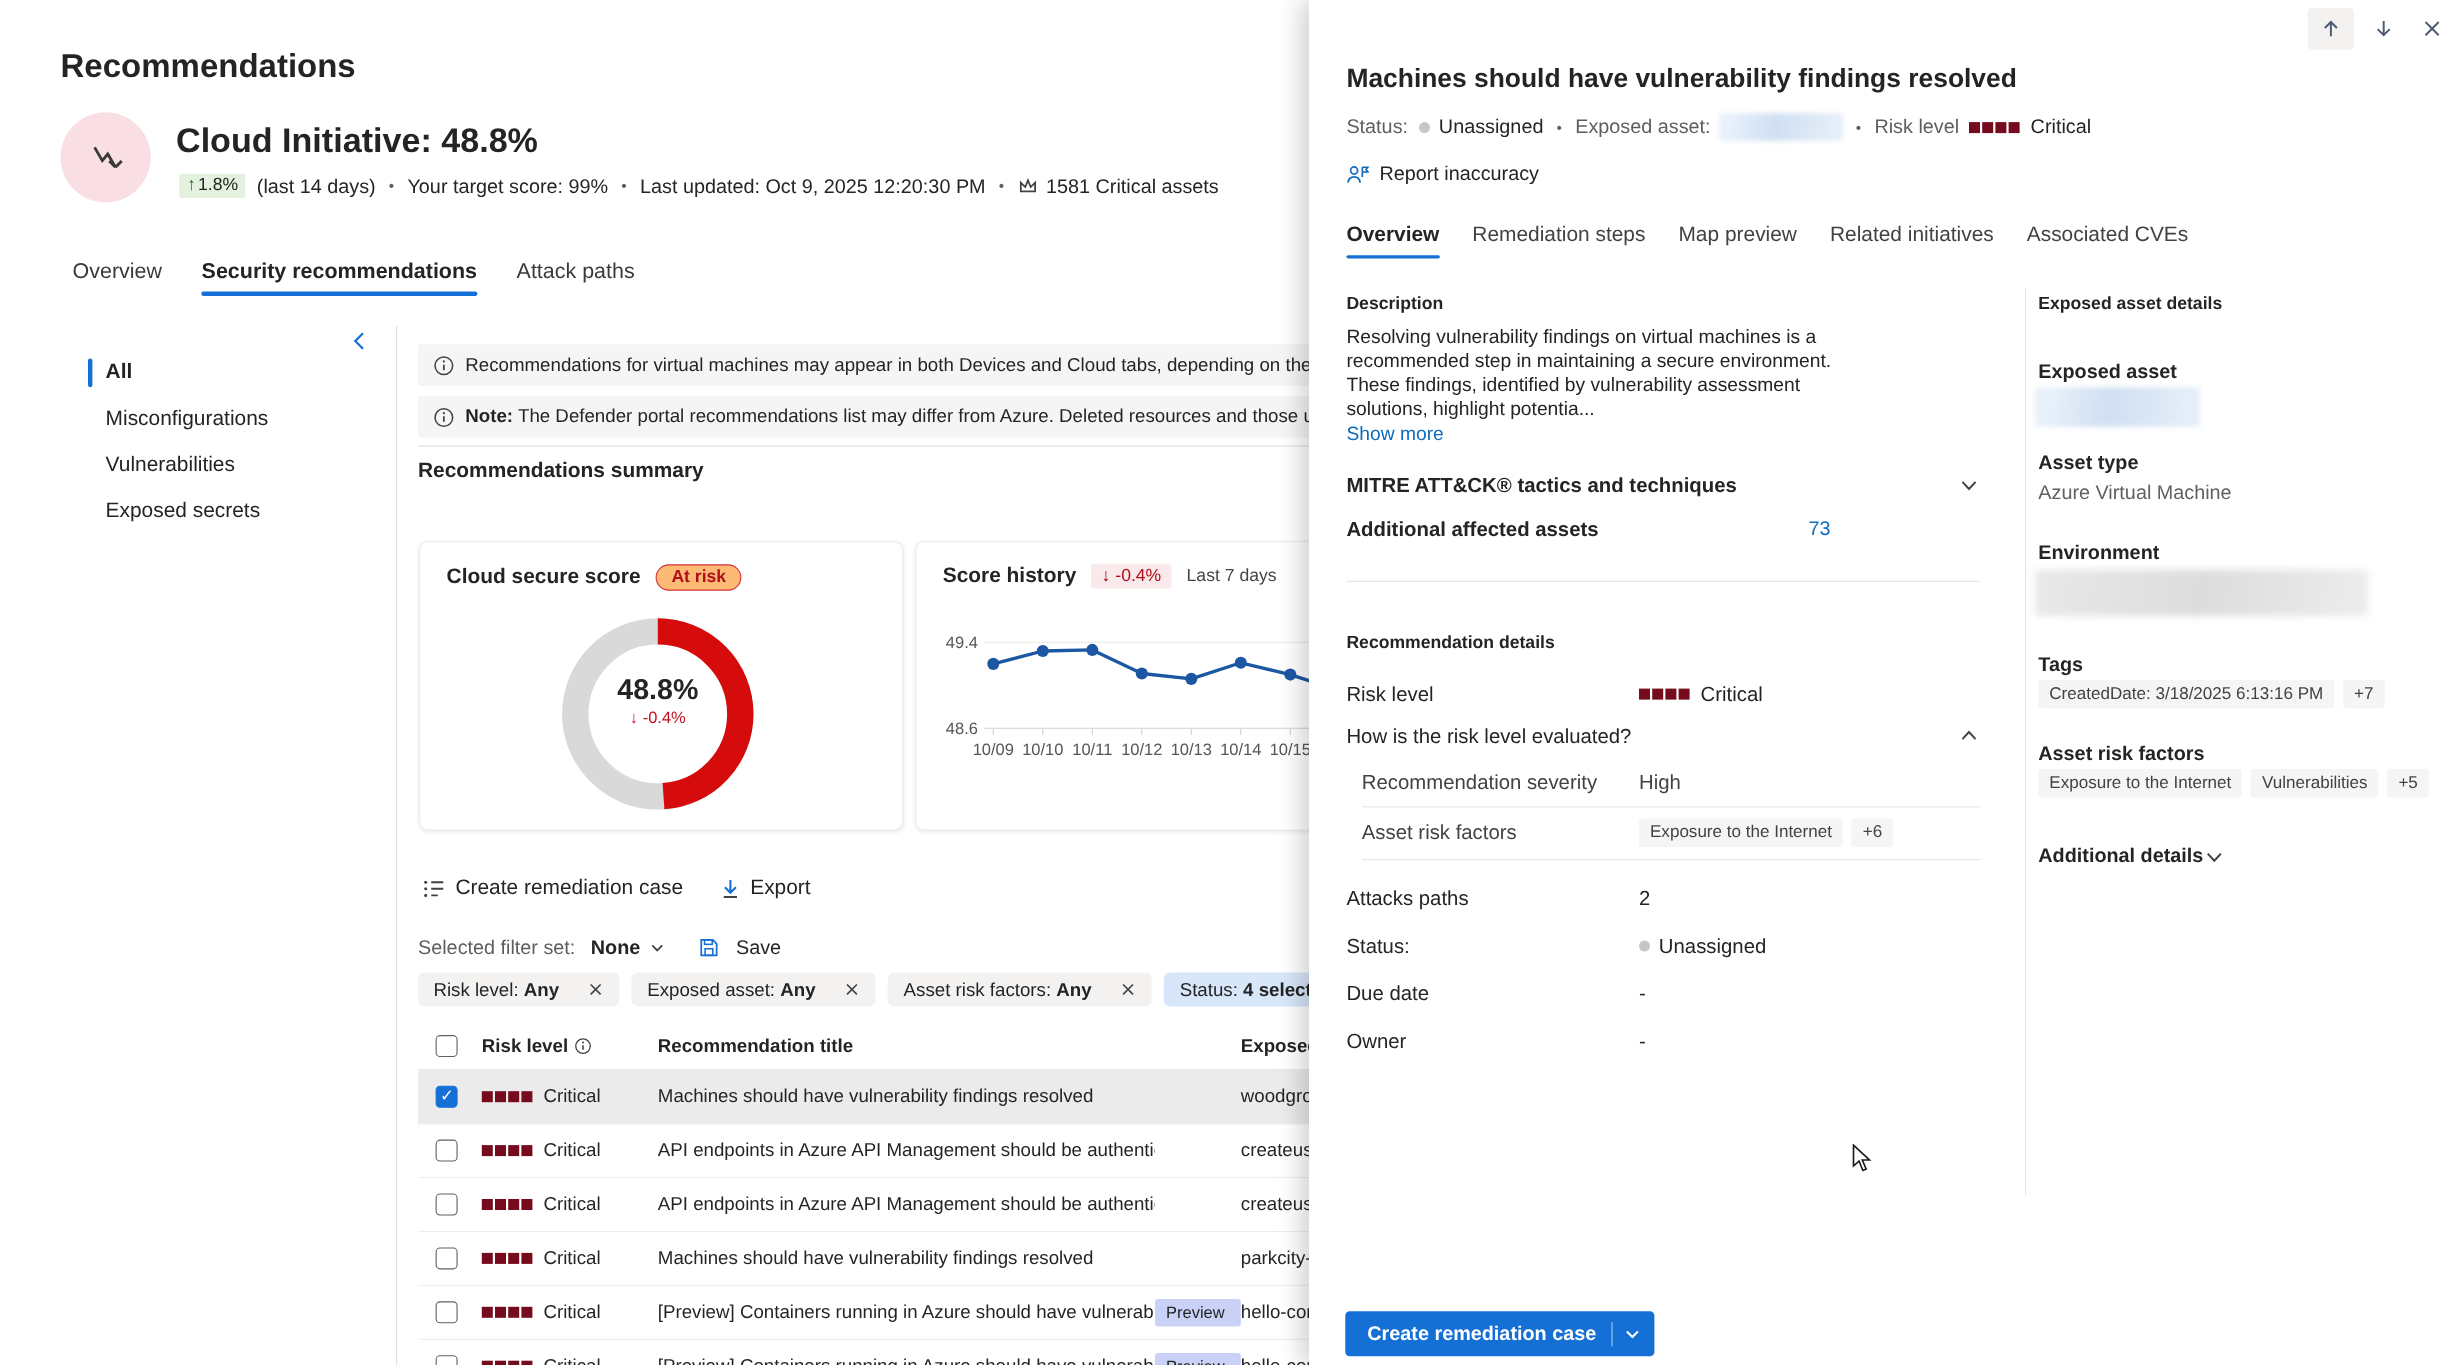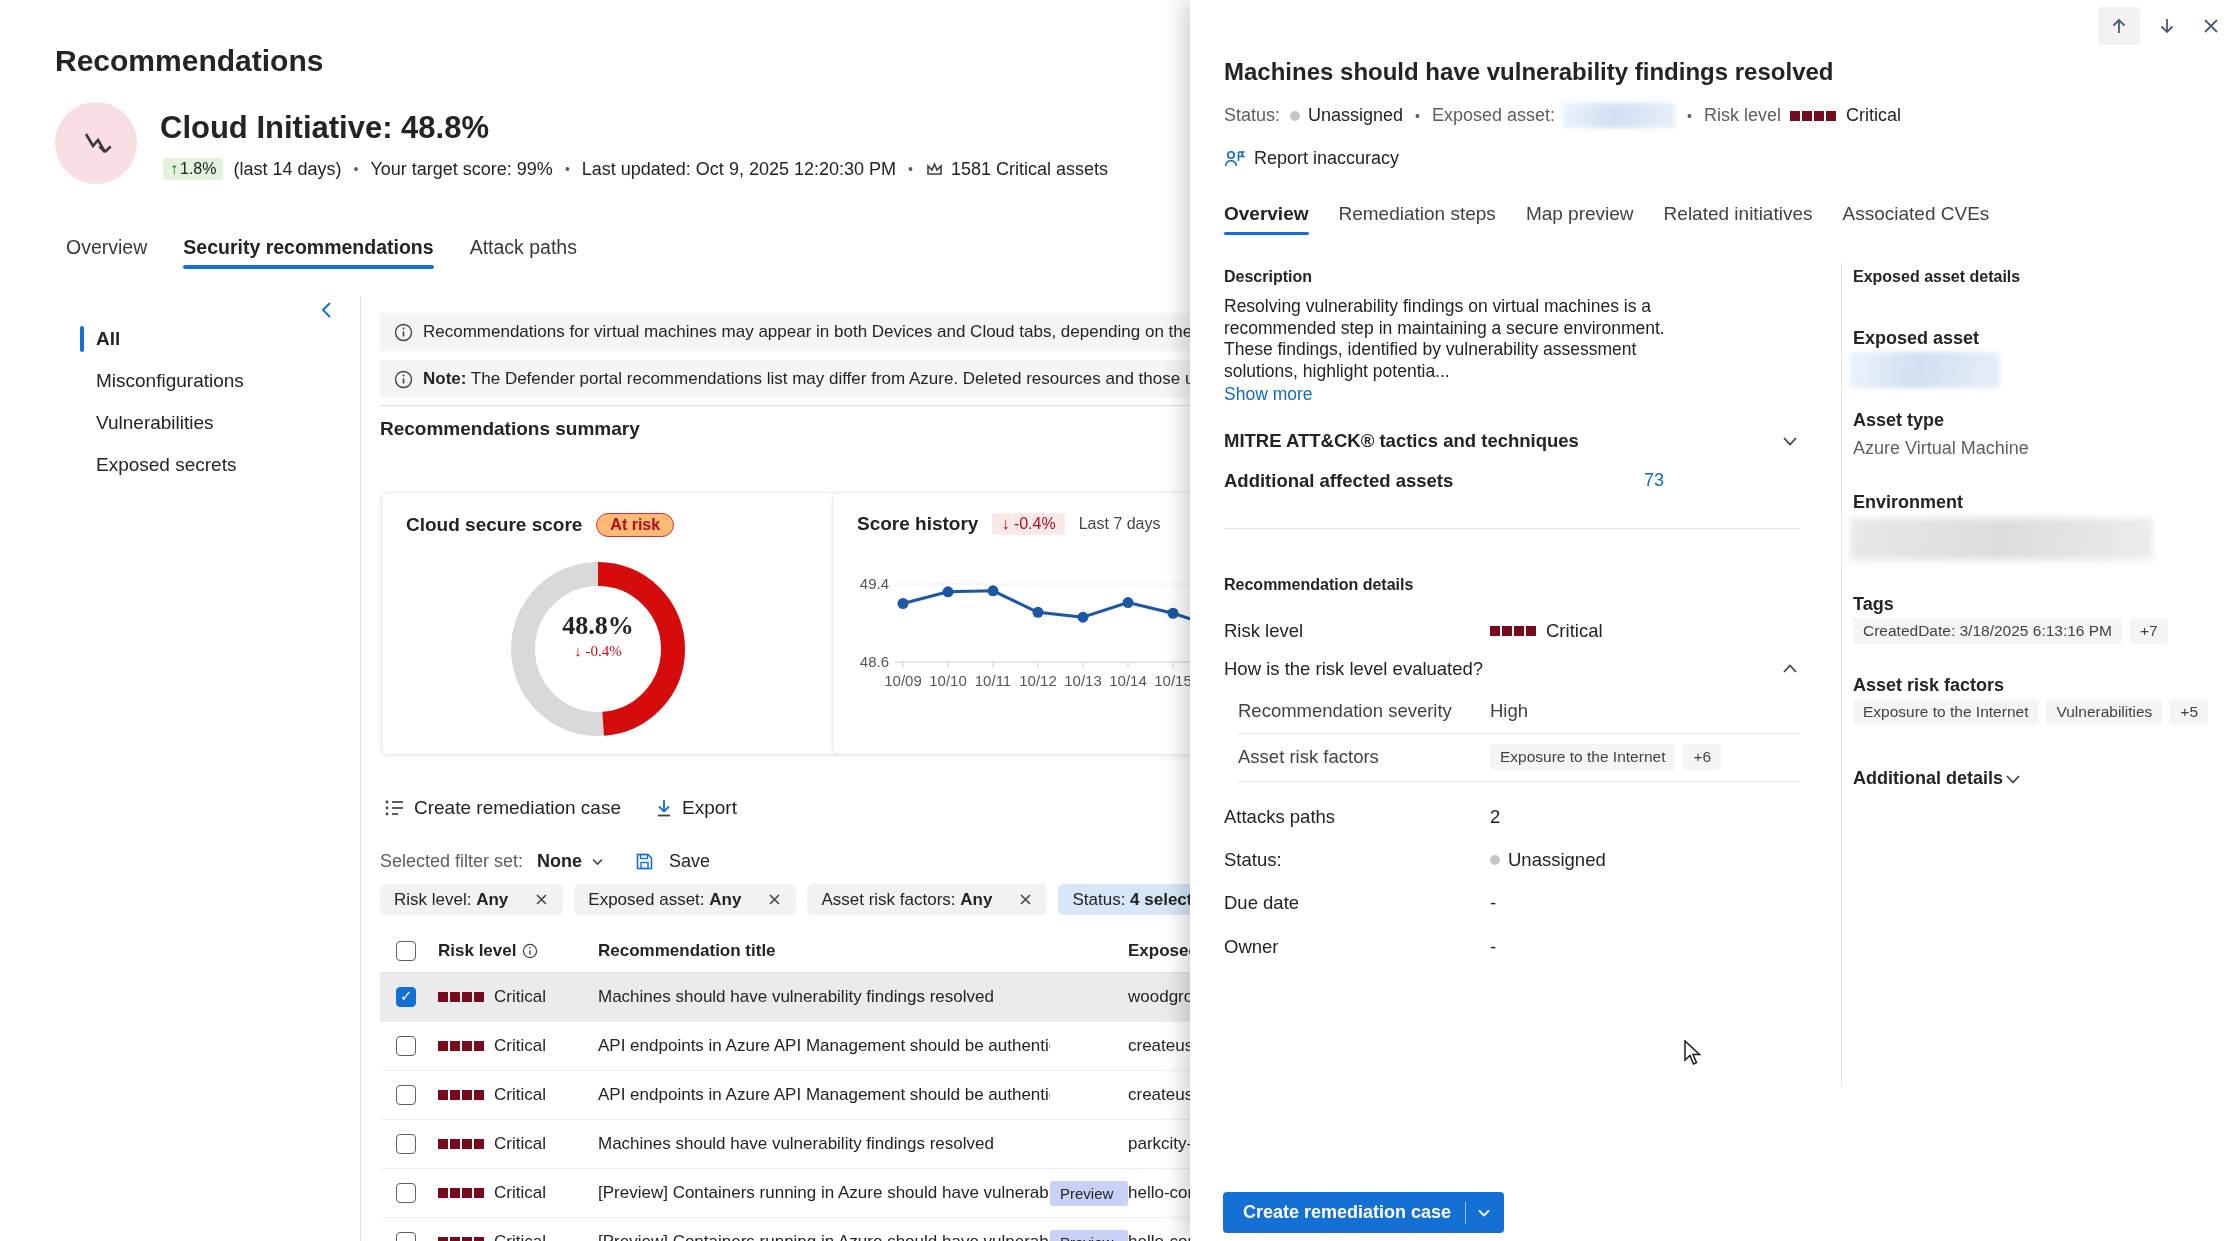--- a/index.html
+++ b/index.html
@@ -36,29 +36,29 @@
   #side-divider{left:360px;top:296px;width:1px;height:945px;background:#e1dfdd;}
 
   
   .banner{left:380px;width:815px;height:38px;background:#f5f5f5;border-radius:2px;
           display:flex;align-items:center;padding-left:14px;box-sizing:border-box;
           font-size:17px;white-space:nowrap;overflow:hidden;gap:10px;}
   #content-divider{left:380px;top:405px;width:812px;height:1px;background:#e1dfdd;}
   #summary-heading{left:380px;top:418px;font-size:19px;font-weight:600;}
 
   
-  .card{background:#fff;border:1px solid #ececeb;border-radius:8px;box-shadow:0 1px 4px rgba(0,0,0,.09);padding-left:20px;}
+  .card{background:#fff;border:1px solid #ececeb;border-radius:8px;box-shadow:0 1px 4px rgba(0,0,0,.09);}
   #card-score{left:381px;top:492px;width:438px;height:261px;}
   #card-history{left:832px;top:492px;width:438px;height:261px;}
   .card-title-row{position:absolute;left:24px;top:20px;display:flex;align-items:center;gap:14px;}
   .card-title{font-size:19px;font-weight:600;}
   .risk-pill{border:1px solid #d13438;background:#fdba74;color:#b10e1c;border-radius:14px;
              padding:2px 13px;font-size:16px;font-weight:600;}
   #donut-wrap{position:absolute;left:116px;top:56px;width:200px;height:200px;}
-  #donut-center{position:absolute;left:116px;top:118px;width:200px;text-align:center;font-family:Liberation Serif, serif;}
+  #donut-center{position:absolute;left:116px;top:118px;width:200px;text-align:center;}
   #donut-value{font-size:26px;font-weight:700;}
   #donut-delta{font-size:15px;color:#c50f1f;margin-top:2px;}
   .hist-chip{background:#f9e9ea;color:#b10e1c;padding:2px 9px;border-radius:2px;font-size:16px;}
   .hist-period{font-size:16px;color:#484644;}
 
   
   #toolbar{left:384px;top:797px;gap:34px;font-size:19px;}
   .tool-btn{display:flex;align-items:center;gap:9px;cursor:pointer;color:#242424;}
   #filterset{left:380px;top:851px;font-size:18px;gap:8px;}
   #chips{left:380px;top:884px;gap:11px;}

